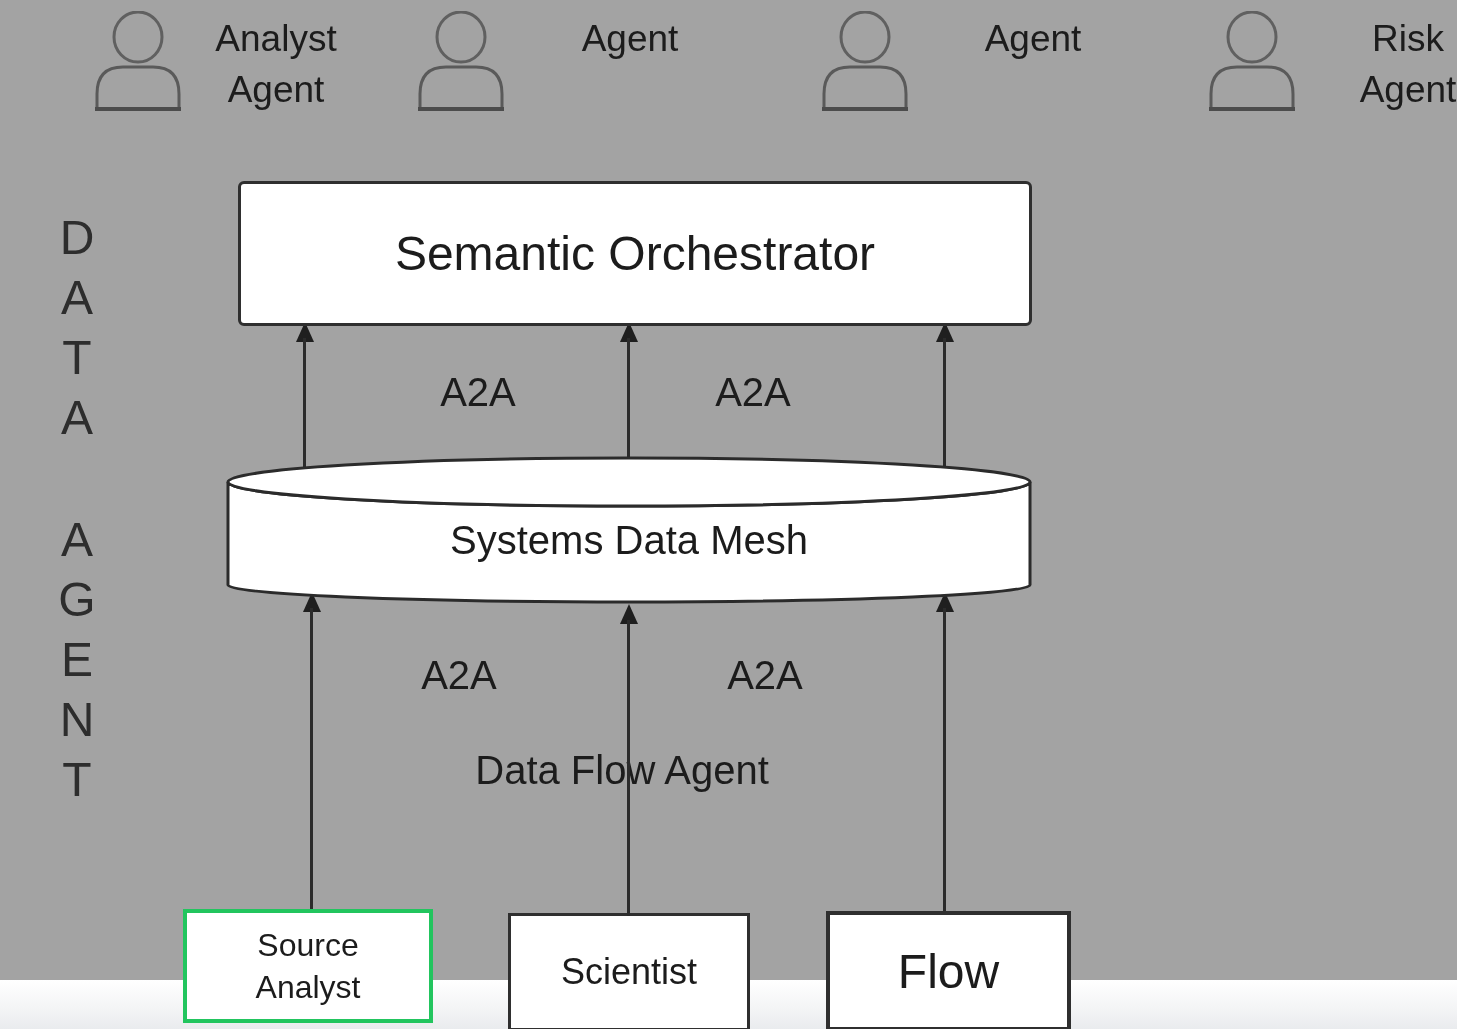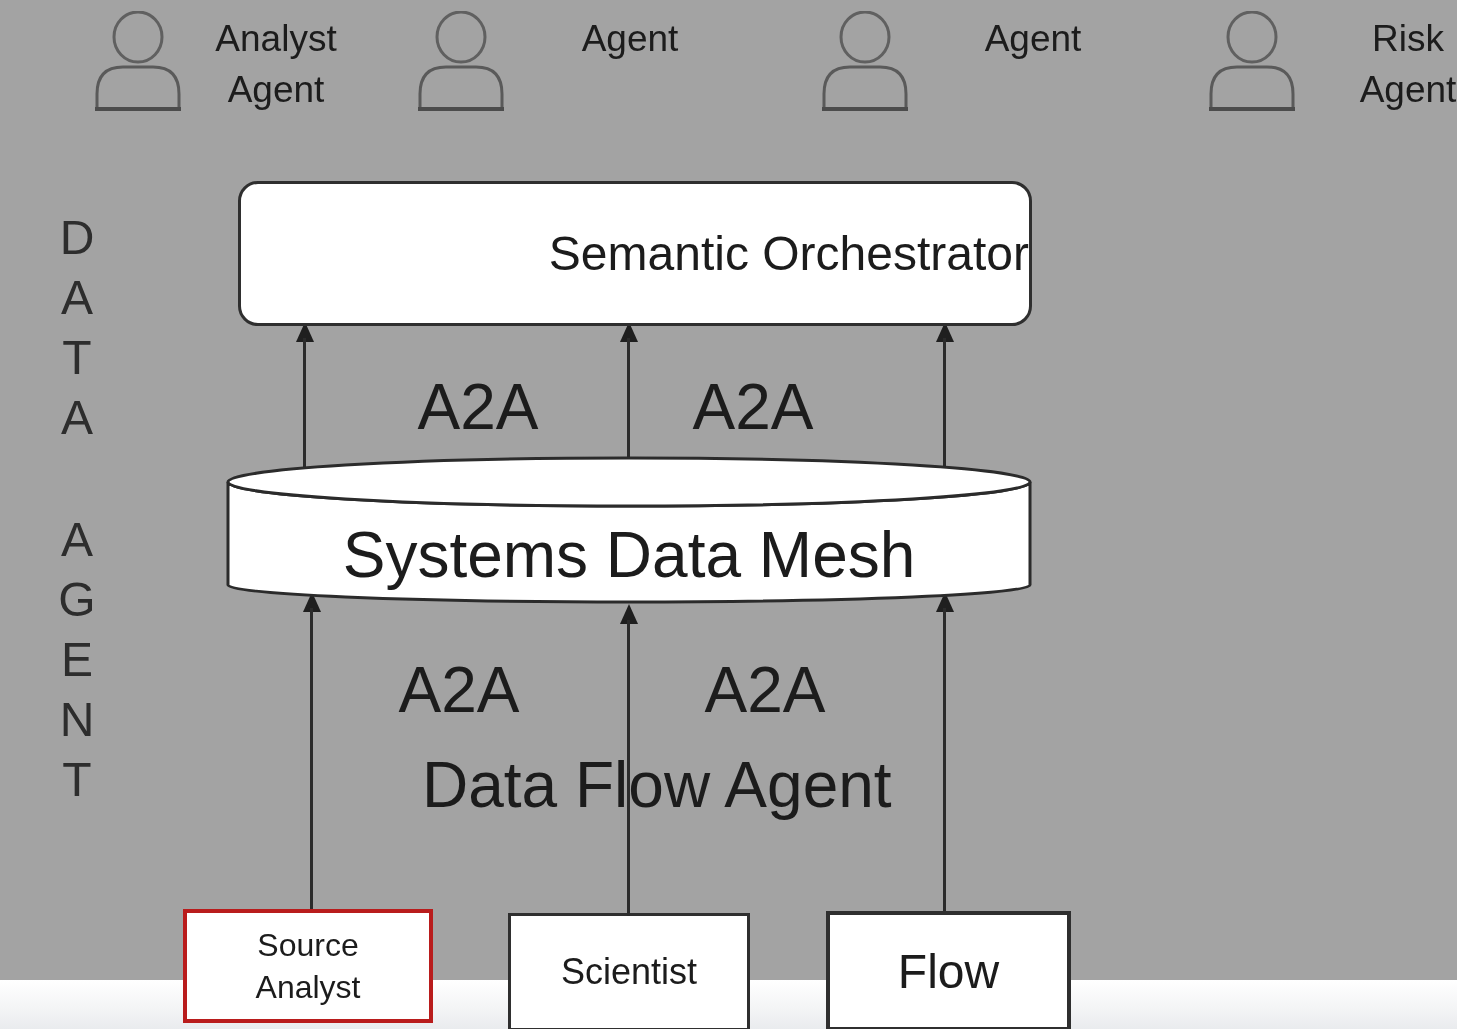--- a/index.html
+++ b/index.html
@@ -16,38 +16,38 @@
     font-size:37px;line-height:51px;color:#1c1c1c;z-index:4;white-space:nowrap;}
   .agent-label span{display:block;}
   
   .side-letters{position:absolute;left:52px;width:50px;text-align:center;
     font-size:48px;line-height:60px;color:#2d2d2d;z-index:4;}
   .side-letters span{display:block;}
   .word1{top:208px;}
   .word2{top:510px;}
   
   .orchestrator{position:absolute;left:238px;top:181px;width:788px;height:139px;
-    border:3px solid #2f2f2f;border-radius:20px;background:#ffffff;z-index:2;
-    display:flex;align-items:center;justify-content:flex-end;}
+    border:3px solid #2f2f2f;border-radius:6px;background:#ffffff;z-index:2;
+    display:flex;align-items:center;justify-content:center;}
   .orchestrator .lbl{font-size:48px;color:#1c1c1c;}
   
   .vline{position:absolute;width:3px;background:#2b2b2b;z-index:1;}
   .ahead{position:absolute;width:0;height:0;z-index:1;
     border-left:9px solid transparent;border-right:9px solid transparent;
     border-bottom:20px solid #1f1f1f;}
   .over-text{z-index:5;}
   
   .cyl{position:absolute;left:0;top:0;width:1457px;height:1029px;z-index:2;pointer-events:none;}
   
-  .flabel{position:absolute;z-index:4;font-size:64px;color:#1c1c1c;text-align:center;white-space:nowrap;}
+  .flabel{position:absolute;z-index:4;font-size:40px;color:#1c1c1c;text-align:center;white-space:nowrap;}
   
   .src-box{position:absolute;background:#ffffff;z-index:3;
     display:flex;flex-direction:column;align-items:center;justify-content:center;}
   .src-box span{display:block;text-align:center;}
-  .box1{left:183px;top:909px;width:242px;height:106px;border:4px solid #b91c1c;
+  .box1{left:183px;top:909px;width:242px;height:106px;border:4px solid #22c55e;
     font-size:32px;line-height:42px;}
   .box2{left:508px;top:913px;width:236px;height:112px;border:3px solid #2f2f2f;
     font-size:36px;}
   .box3{left:826px;top:911px;width:237px;height:112px;border:4px solid #2f2f2f;
     font-size:48px;}
 </style>
 </head>
 <body>
 
 <div class="canvas">

